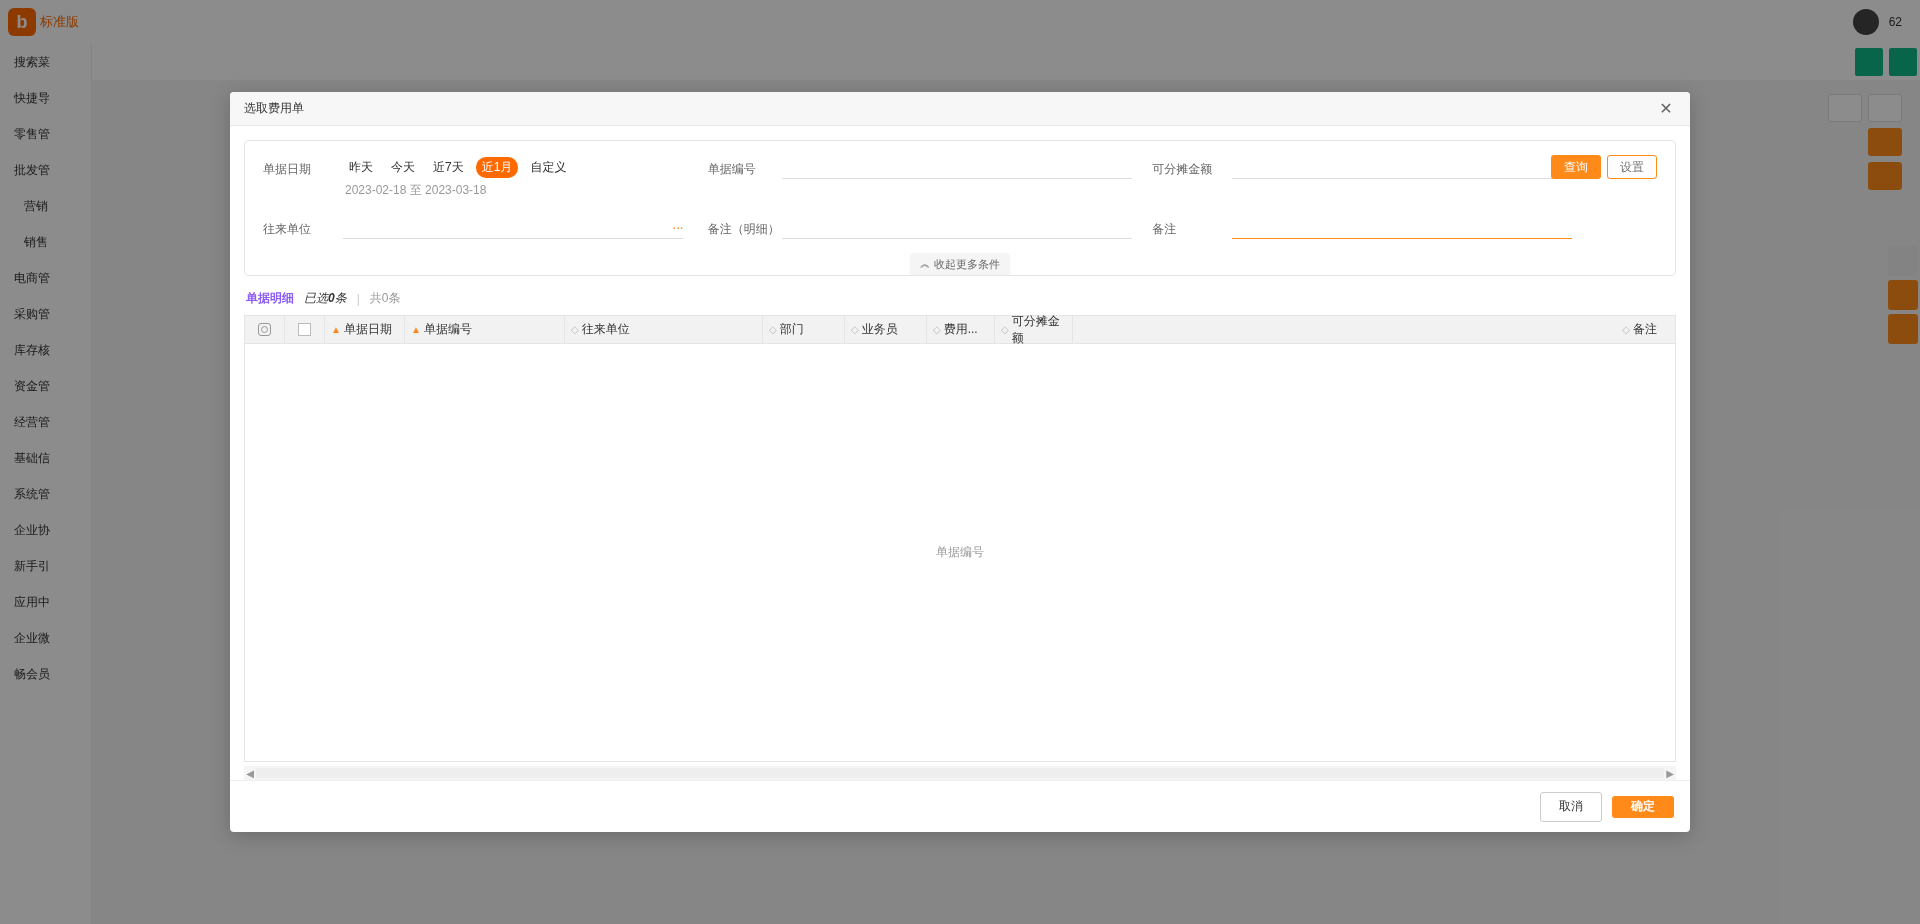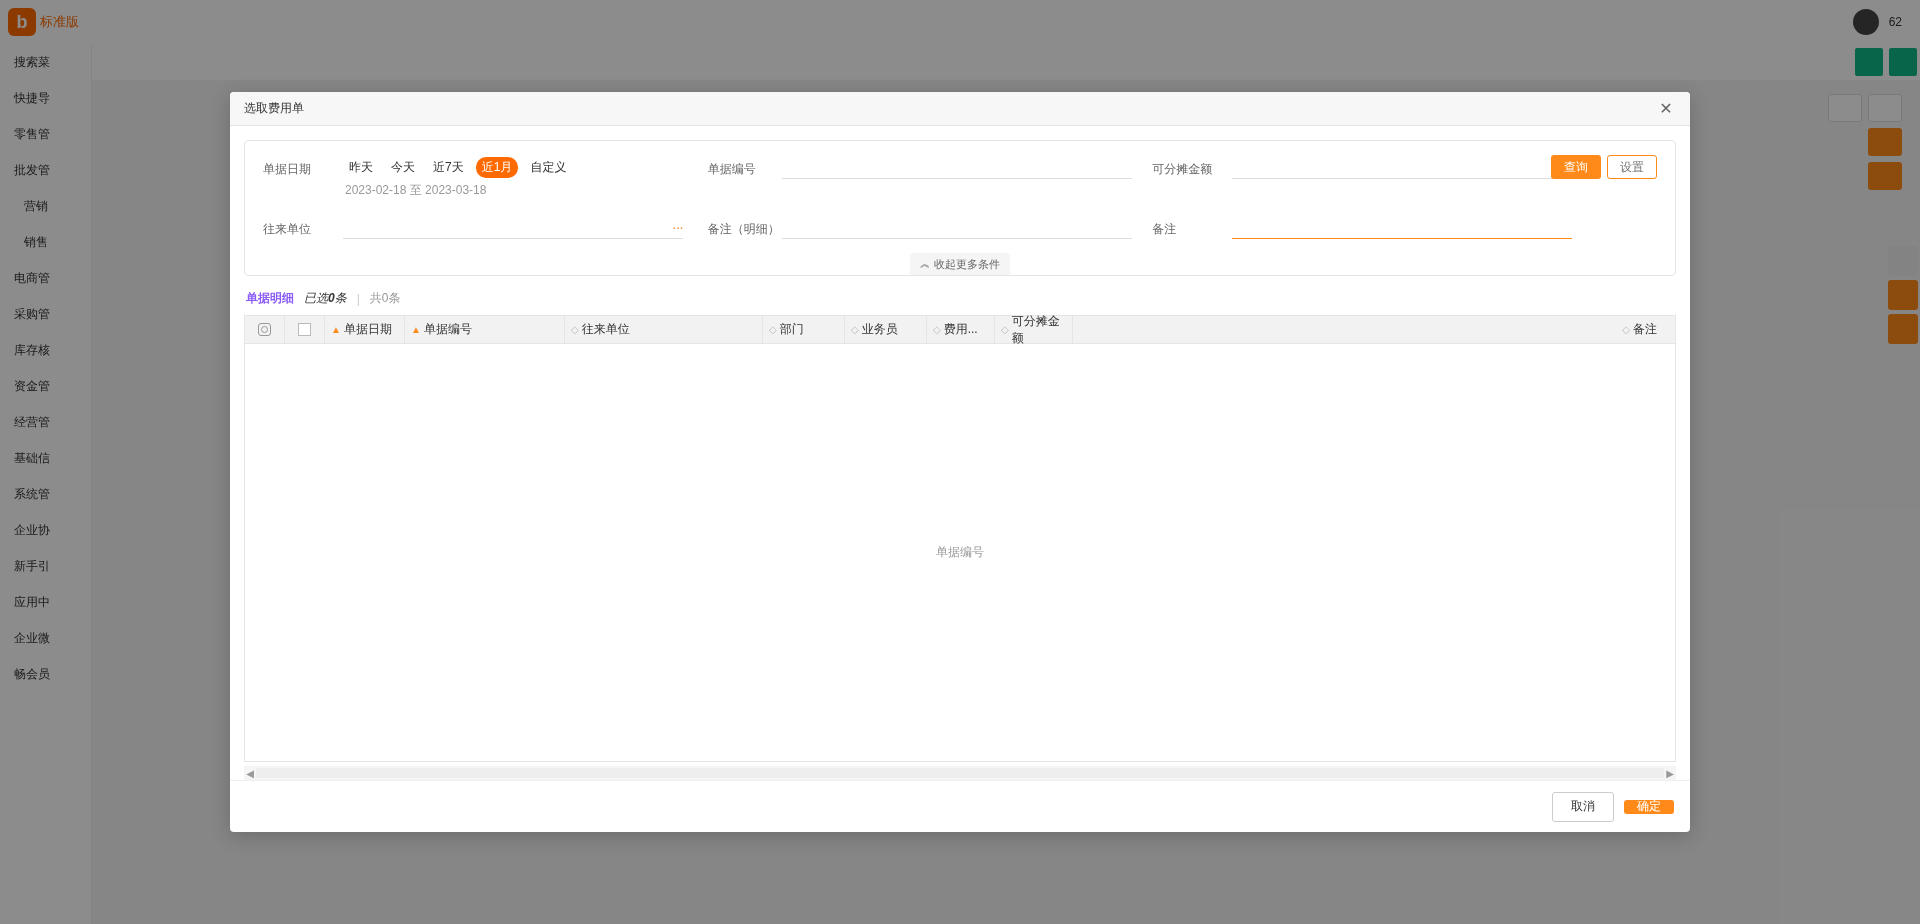--- a/index.html
+++ b/index.html
@@ -80,21 +80,21 @@
 .gear-icon::before { content: ""; position: absolute; inset: 2px; border: 1px solid #999; border-radius: 50%; }
 .chk-box { width: 13px; height: 13px; border: 1px solid #bbb; background: #fff; }
 .tbody { flex: 1; display: flex; align-items: center; justify-content: center; color: #999; font-size: 12px; }
 .hscroll { height: 14px; background: #f5f5f5; display: flex; align-items: center; margin-top: 4px; }
 .hscroll .arr { width: 12px; text-align: center; color: #999; font-size: 10px; }
 .hscroll .track { flex: 1; height: 10px; background: #eee; position: relative; }
 
 
 .modal-footer { height: 52px; border-top: 1px solid #eee; display: flex; align-items: center; justify-content: flex-end; gap: 10px; padding: 0 16px; }
 .btn-default { background: #fff; border: 1px solid #ccc; color: #333; height: 30px; padding: 0 18px; }
-.btn-confirm { background: #ff8a1a; color: #fff; height: 14px; padding: 0 6px; }
+.btn-confirm { background: #ff8a1a; color: #fff; height: 22px; padding: 0 18px; font-weight: bold; }
 
 
 .c-gear { width: 40px; }
 .c-chk { width: 40px; }
 .c-date { width: 80px; }
 .c-code { width: 160px; }
 .c-party { width: 198px; }
 .c-dept { width: 82px; }
 .c-staff { width: 82px; }
 .c-fee { width: 68px; }

